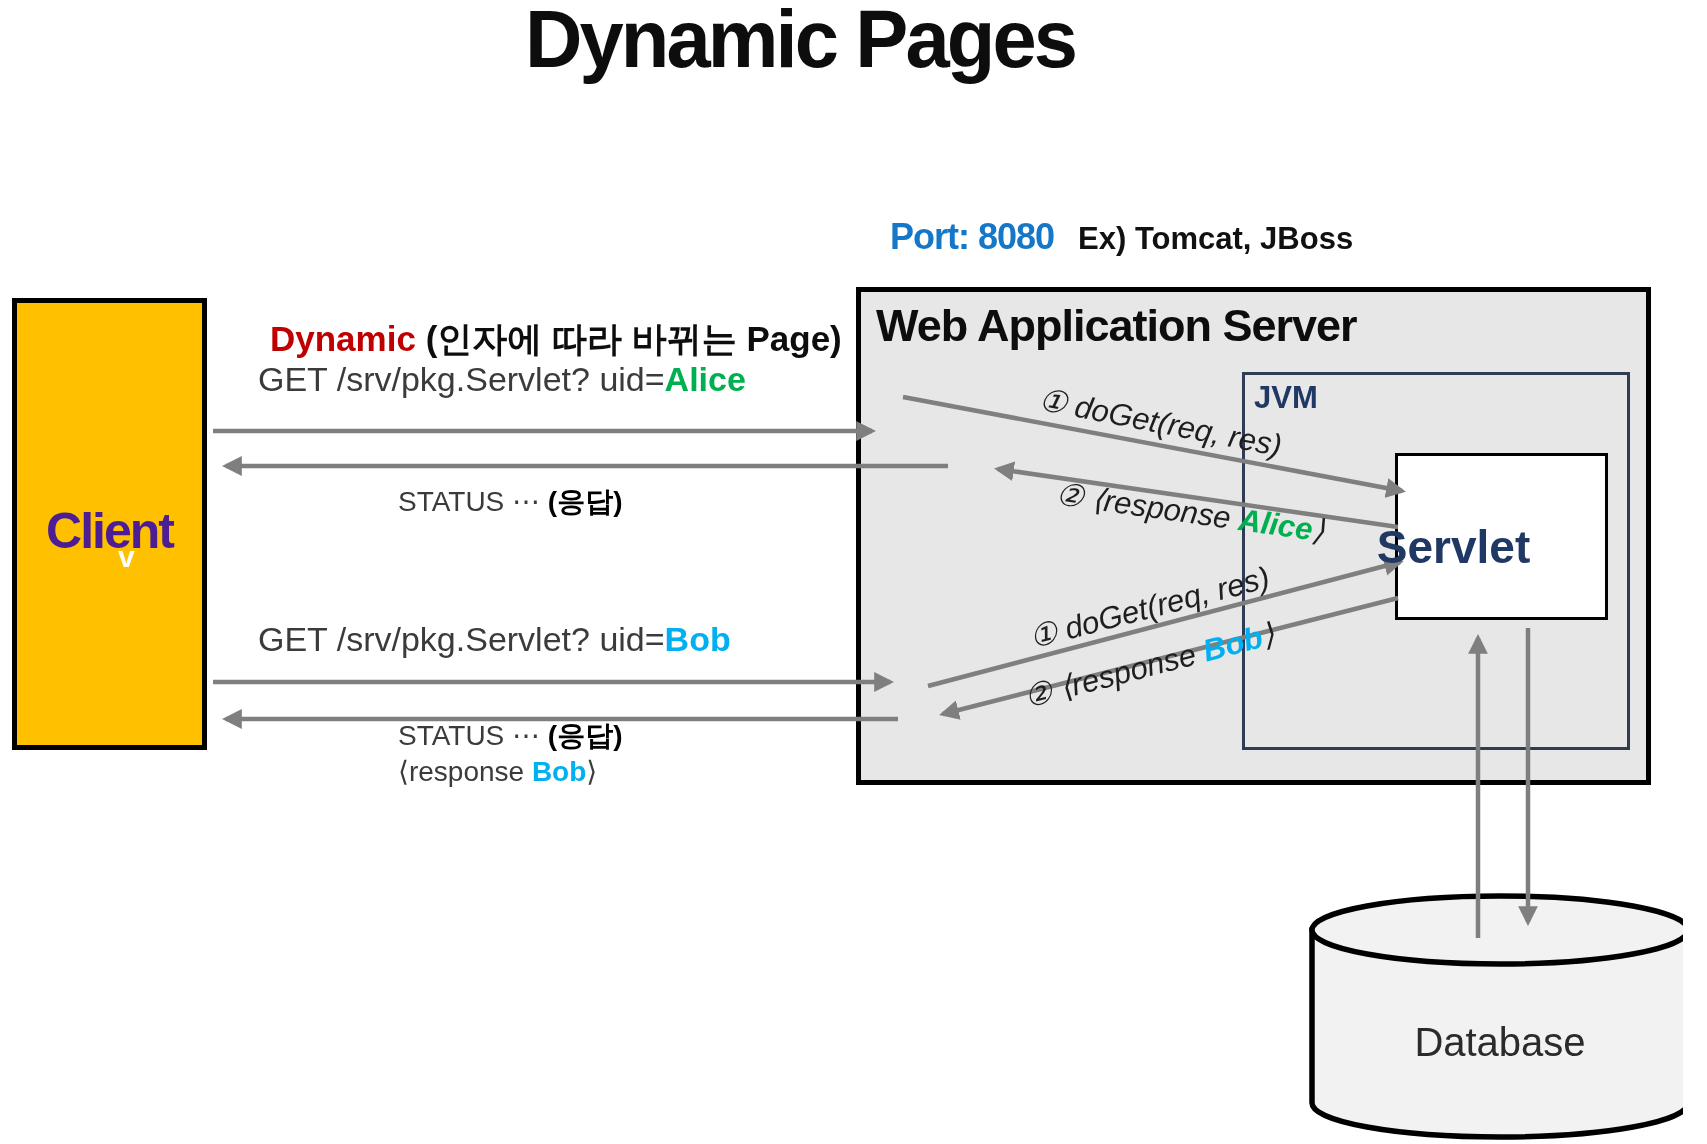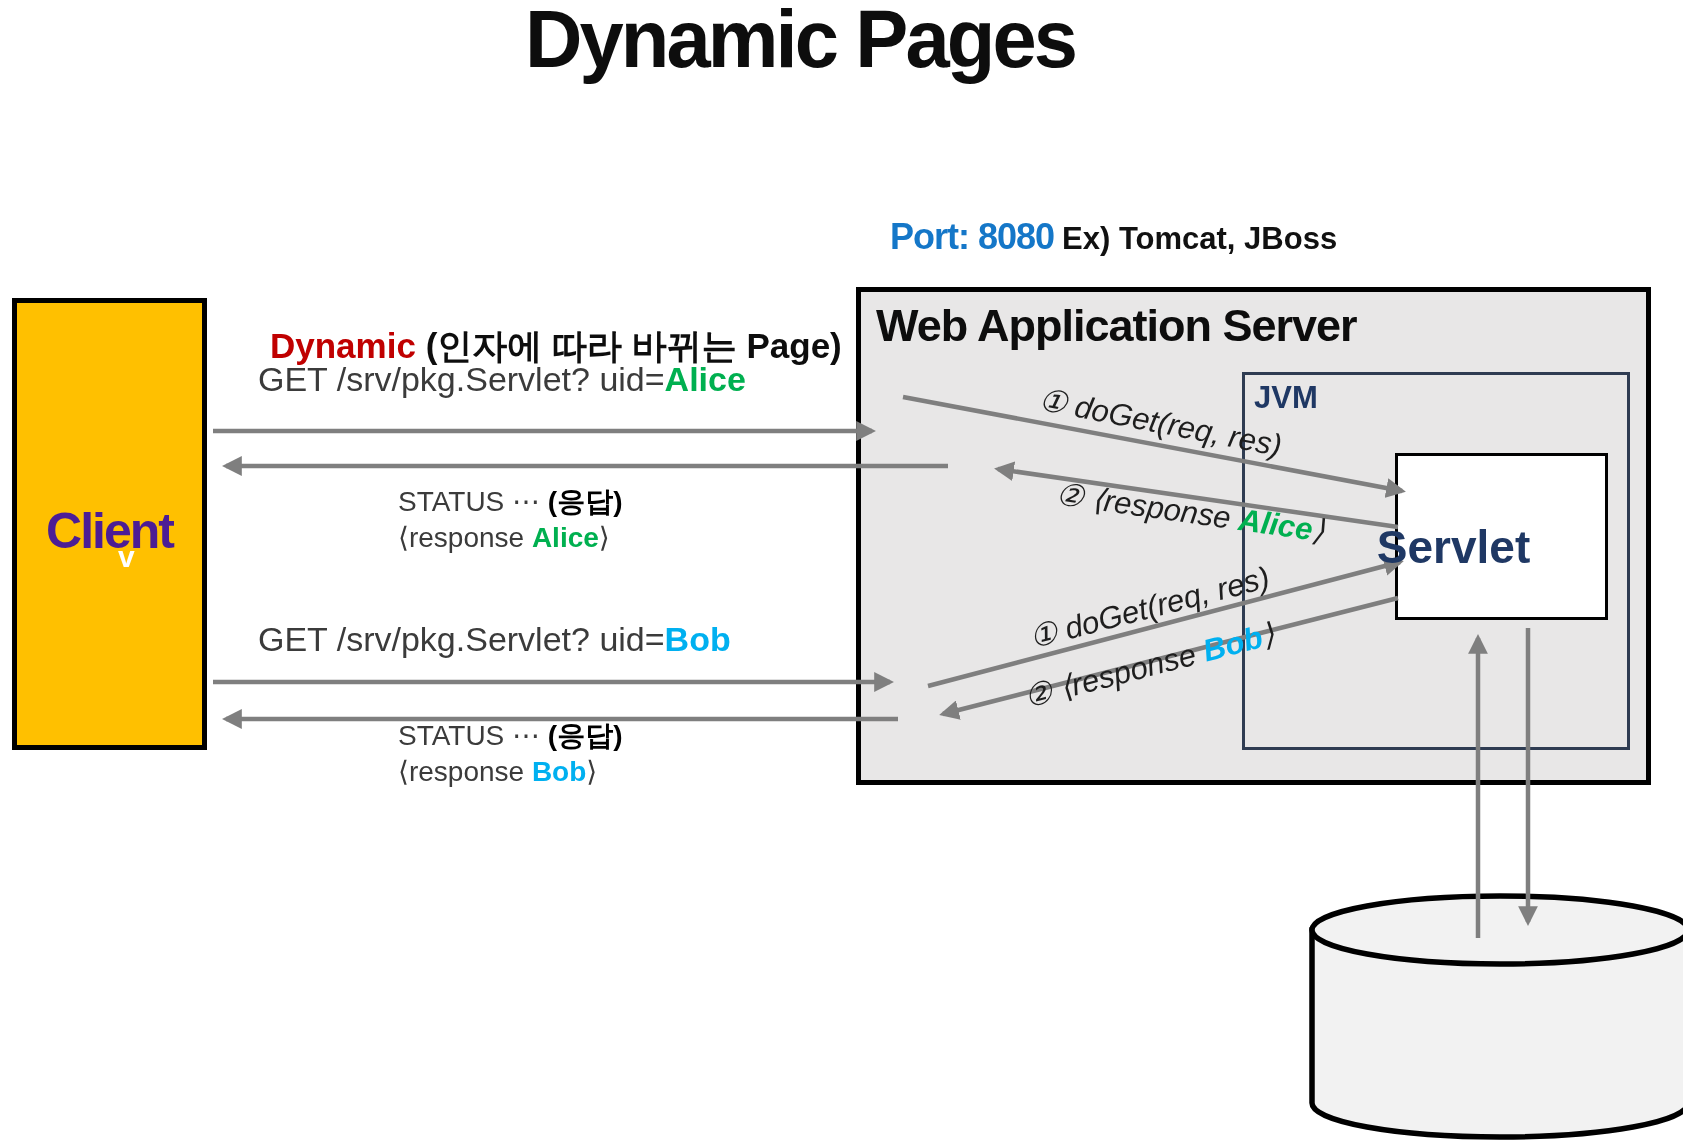--- a/index.html
+++ b/index.html
@@ -10,21 +10,21 @@
   .abs { position:absolute; }
 
   
   .page-title {
     left:450px; top:-8px; width:700px; text-align:center;
     font-size:82px; font-weight:bold; letter-spacing:-3px; color:#0d0d0d;
     transform:scaleX(.97);
   }
 
   
-  .port-line { left:890px; top:216px; display:flex; gap:8px; align-items:baseline; white-space:nowrap; }
+  .port-line { left:890px; top:216px; display:flex; gap:24px; align-items:baseline; white-space:nowrap; }
   .port-label { font-size:36px; font-weight:bold; color:var(--accent-blue); letter-spacing:-1px; }
   .port-examples { font-size:31px; font-weight:600; color:#111; }
 
   
   .box { box-sizing:border-box; }
   .client-box { left:12px; top:298px; width:195px; height:452px; background:var(--client-fill); border:5px solid #000; }
   .was-box    { left:856px; top:287px; width:795px; height:498px; background:var(--server-fill); border:5px solid #000; }
   .jvm-box    { left:1242px; top:372px; width:388px; height:378px; border:3px solid var(--jvm-border); }
   .servlet-box{ left:1395px; top:453px; width:213px; height:167px; background:#fff; border:3px solid #000; }
 
@@ -32,21 +32,21 @@
                   font-size:50px; font-weight:bold; color:#4c1d95; letter-spacing:-2px; }
   .client-stray { left:118px; top:540px; font-size:30px; font-weight:bold; color:#fff; }
   .was-title    { left:876px; top:300px; font-size:45px; font-weight:bold; color:#0d0d0d; letter-spacing:-1px; white-space:nowrap; }
   .jvm-label    { left:1254px; top:380px; font-size:31px; font-weight:bold; color:var(--navy);text-align:right; }
   .servlet-label{ left:1347px; top:520px; width:213px; text-align:center;
                   font-size:46px; font-weight:bold; color:var(--navy); }
   .db-label     { left:1360px; top:1020px; width:280px; text-align:center;
                   font-size:40px; color:#2b2b2b; }
 
   
-  .tagline { left:270px; top:316px; font-size:35px; white-space:nowrap;margin-top:7px; }
+  .tagline { left:270px; top:316px; font-size:35px; white-space:nowrap; }
   .tagline .kw  { color:var(--accent-red); font-weight:bold; }
   .tagline .note{ color:#0d0d0d; font-weight:bold; }
 
   .req-line { font-size:34px; color:var(--text-dark); white-space:nowrap; }
   .req-alice { left:258px; top:360px; }
   .req-bob   { left:258px; top:620px; }
   .user-green { color:var(--accent-green); font-weight:bold; }
   .user-cyan  { color:var(--accent-cyan);  font-weight:bold; }
 
   .status-line { font-size:28px; color:var(--text-dark); white-space:nowrap; }
@@ -104,36 +104,34 @@
   <div class="abs port-line">
     <span class="port-label">Port: 8080</span>
     <span class="port-examples">Ex) Tomcat, JBoss</span>
   </div>
 
   <div class="abs was-title">Web Application Server</div>
   <div class="abs jvm-label">JVM</div>
   <div class="abs servlet-label">Servlet</div>
   <div class="abs client-label">Client</div>
   <div class="abs client-stray">v</div>
+  <div class="abs db-label">Database</div>
 
   <div class="abs tagline">
     <span class="kw">Dynamic</span>
     <span> </span>
     <span class="note">(인자에 따라 바뀌는 Page)</span>
   </div>
 
   <div class="abs req-line req-alice">
     <span>GET /srv/pkg.Servlet? uid=</span><span class="user-green">Alice</span>
   </div>
 
   <div class="abs status-line status-alice">
     <span>STATUS ⋯ </span><span class="kr">(응답)</span>
-  </div>
-  <div class="abs status-line resp-alice">
-    <span>⟨response </span><span class="user-green">Alice</span><span>⟩</span>
   </div>
 
   <div class="abs req-line req-bob">
     <span>GET /srv/pkg.Servlet? uid=</span><span class="user-cyan">Bob</span>
   </div>
 
   <div class="abs status-line status-bob">
     <span>STATUS ⋯ </span><span class="kr">(응답)</span>
   </div>
   <div class="abs status-line resp-bob">

